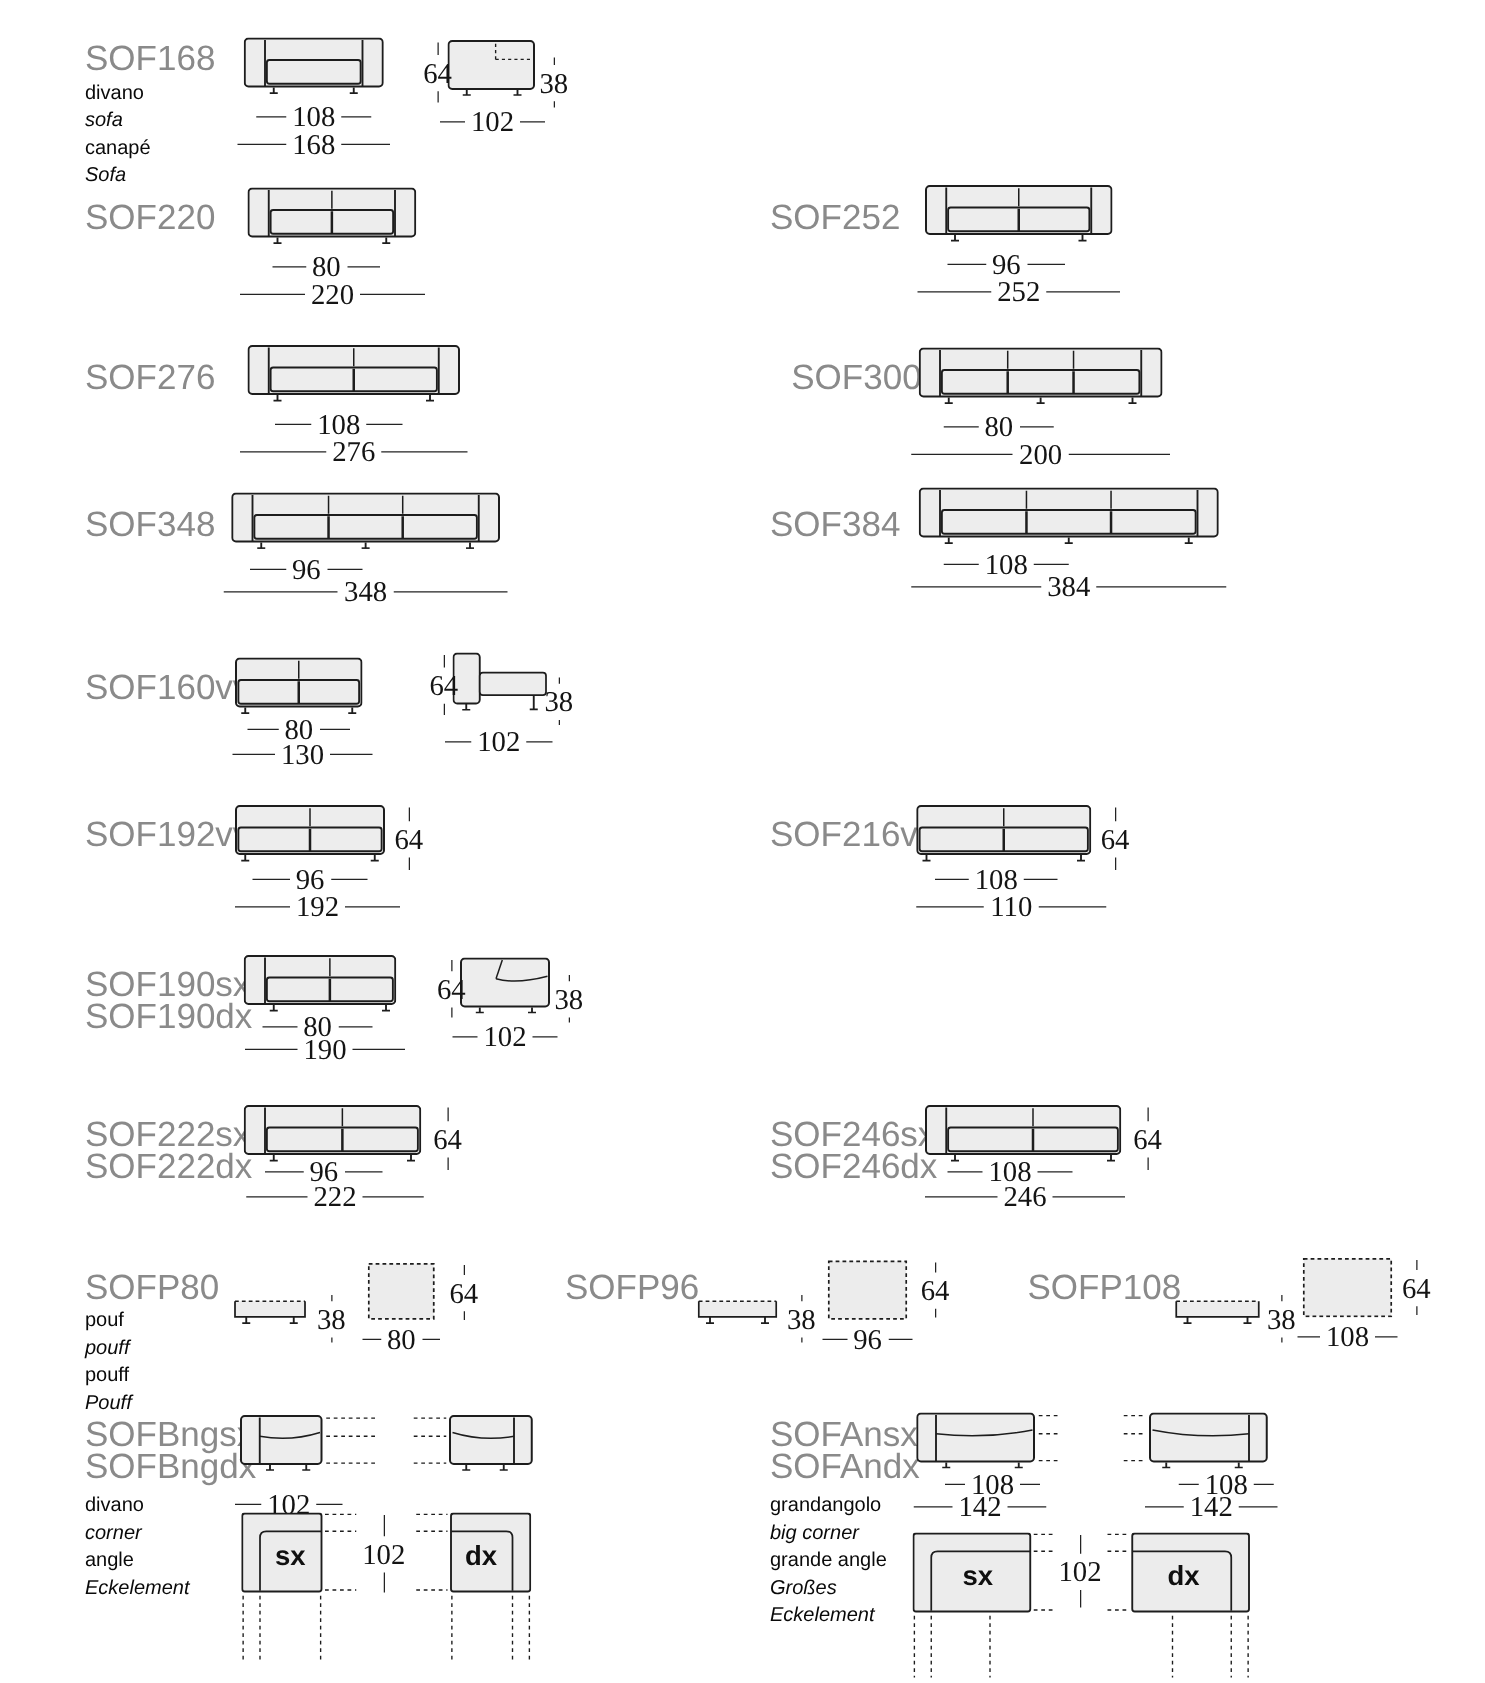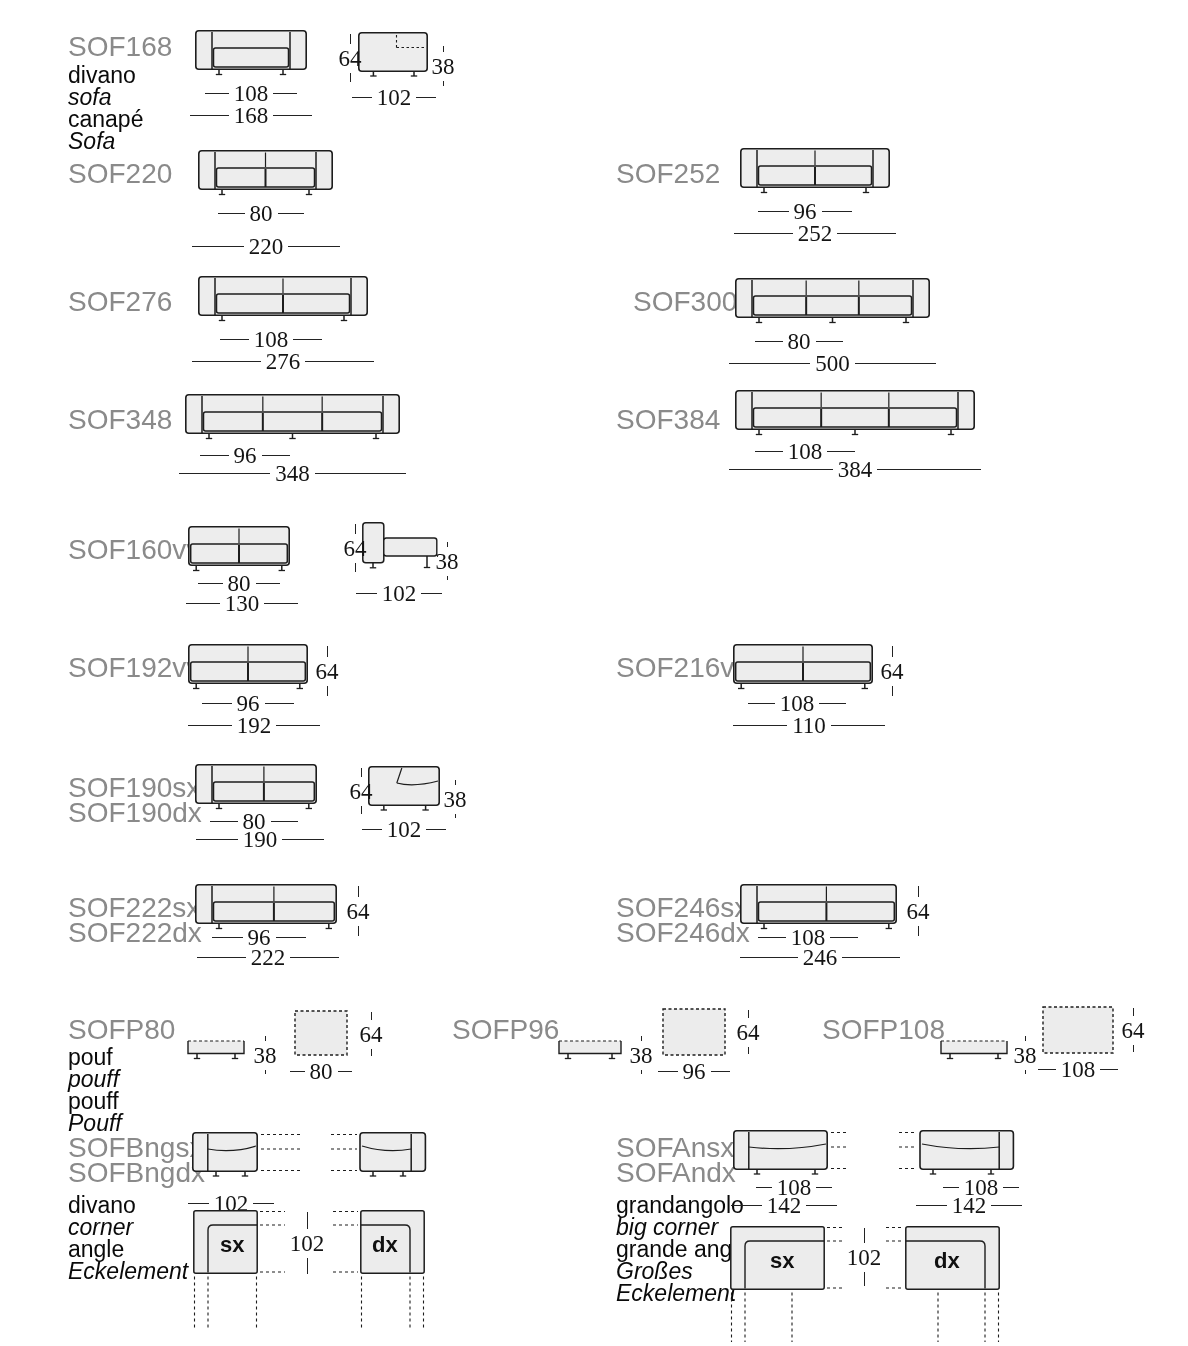--- a/index.html
+++ b/index.html
@@ -1,19 +1,19 @@
 <!DOCTYPE html>
 <html><head>
 <meta charset="utf-8">
 <style>
   html,body{margin:0;padding:0;background:#fff}
   #page{position:relative;width:1188px;height:1346px;background:#fff;
         font-family:"Liberation Sans",sans-serif;overflow:hidden}
   .mname{position:absolute;font-size:28px;color:#8a8a8a;white-space:nowrap;line-height:1}
-  .desc{position:absolute;font-size:23px;line-height:22px;color:#0a0a0a}
+  .desc{position:absolute;font-size:16px;line-height:22px;color:#0a0a0a}
   .desc .i{font-style:italic}
   .draw{position:absolute;line-height:0}
   .hdim{position:absolute;display:flex;align-items:center;height:18px}
   .hdim i{flex:1 1 auto;height:0;border-top:1.4px solid #232323}
   .hdim b,.vdim b{font-family:"Liberation Serif",serif;font-weight:400;font-size:23px;
         line-height:1;color:#141414;white-space:nowrap}
   .hdim b{padding:0 5px}
   .vdim{position:absolute;display:flex;flex-direction:column;align-items:center;width:30px}
   .vdim i{width:0;flex:1 1 auto;border-left:1.4px solid #232323}
   .vdim b{padding:3px 0}
@@ -87,21 +87,21 @@
         <line x1="24" y1="40" x2="24" y2="44.5" stroke="#1d1d1d" stroke-width="1.5"></line>
         <line x1="20.8" y1="44.5" x2="27.2" y2="44.5" stroke="#1d1d1d" stroke-width="1.3"></line>
         <line x1="111" y1="40" x2="111" y2="44.5" stroke="#1d1d1d" stroke-width="1.5"></line>
         <line x1="107.8" y1="44.5" x2="114.2" y2="44.5" stroke="#1d1d1d" stroke-width="1.3"></line>
       </svg></div>
   <div class="hdim" style="left:218px;top:204px;width:86px">
       <i></i>
       <b>80</b>
       <i></i>
     </div>
-  <div class="hdim" style="left:192px;top:237px;width:148px">
+  <div class="hdim" style="left:192px;top:226px;width:148px">
       <i></i>
       <b>220</b>
       <i></i>
     </div>
 
   <div class="mname" style="left:616px;top:160px">SOF252</div>
   <div class="draw" style="left:740px;top:148px"><svg width="150" height="50" viewBox="0 0 150 50">
         <rect x="0.8" y="0.8" width="148.4" height="38.4" rx="3" fill="#ededed" stroke="#1d1d1d" stroke-width="1.6"></rect>
         <line x1="17" y1="2" x2="17" y2="39" stroke="#1d1d1d" stroke-width="1.5"></line>
         <line x1="133" y1="2" x2="133" y2="39" stroke="#1d1d1d" stroke-width="1.5"></line>
@@ -165,21 +165,21 @@
         <line x1="171" y1="40" x2="171" y2="44.5" stroke="#1d1d1d" stroke-width="1.5"></line>
         <line x1="167.8" y1="44.5" x2="174.2" y2="44.5" stroke="#1d1d1d" stroke-width="1.3"></line>
       </svg></div>
   <div class="hdim" style="left:755px;top:332px;width:88px">
       <i></i>
       <b>80</b>
       <i></i>
     </div>
   <div class="hdim" style="left:729px;top:354px;width:207px">
       <i></i>
-      <b>500</b>
+      <b>200</b>
       <i></i>
     </div>
 
   <div class="mname" style="left:68px;top:406px">SOF348</div>
   <div class="draw" style="left:185px;top:394px"><svg width="215" height="50" viewBox="0 0 215 50">
         <rect x="0.8" y="0.8" width="213.4" height="38.4" rx="3" fill="#ededed" stroke="#1d1d1d" stroke-width="1.6"></rect>
         <line x1="17" y1="2" x2="17" y2="39" stroke="#1d1d1d" stroke-width="1.5"></line>
         <line x1="198" y1="2" x2="198" y2="39" stroke="#1d1d1d" stroke-width="1.5"></line>
         <rect x="18.5" y="18" width="178" height="19" rx="2" fill="none" stroke="#1d1d1d" stroke-width="1.5"></rect>
         <line x1="77.83333333333334" y1="19" x2="77.83333333333334" y2="37" stroke="#1d1d1d" stroke-width="2"></line>

